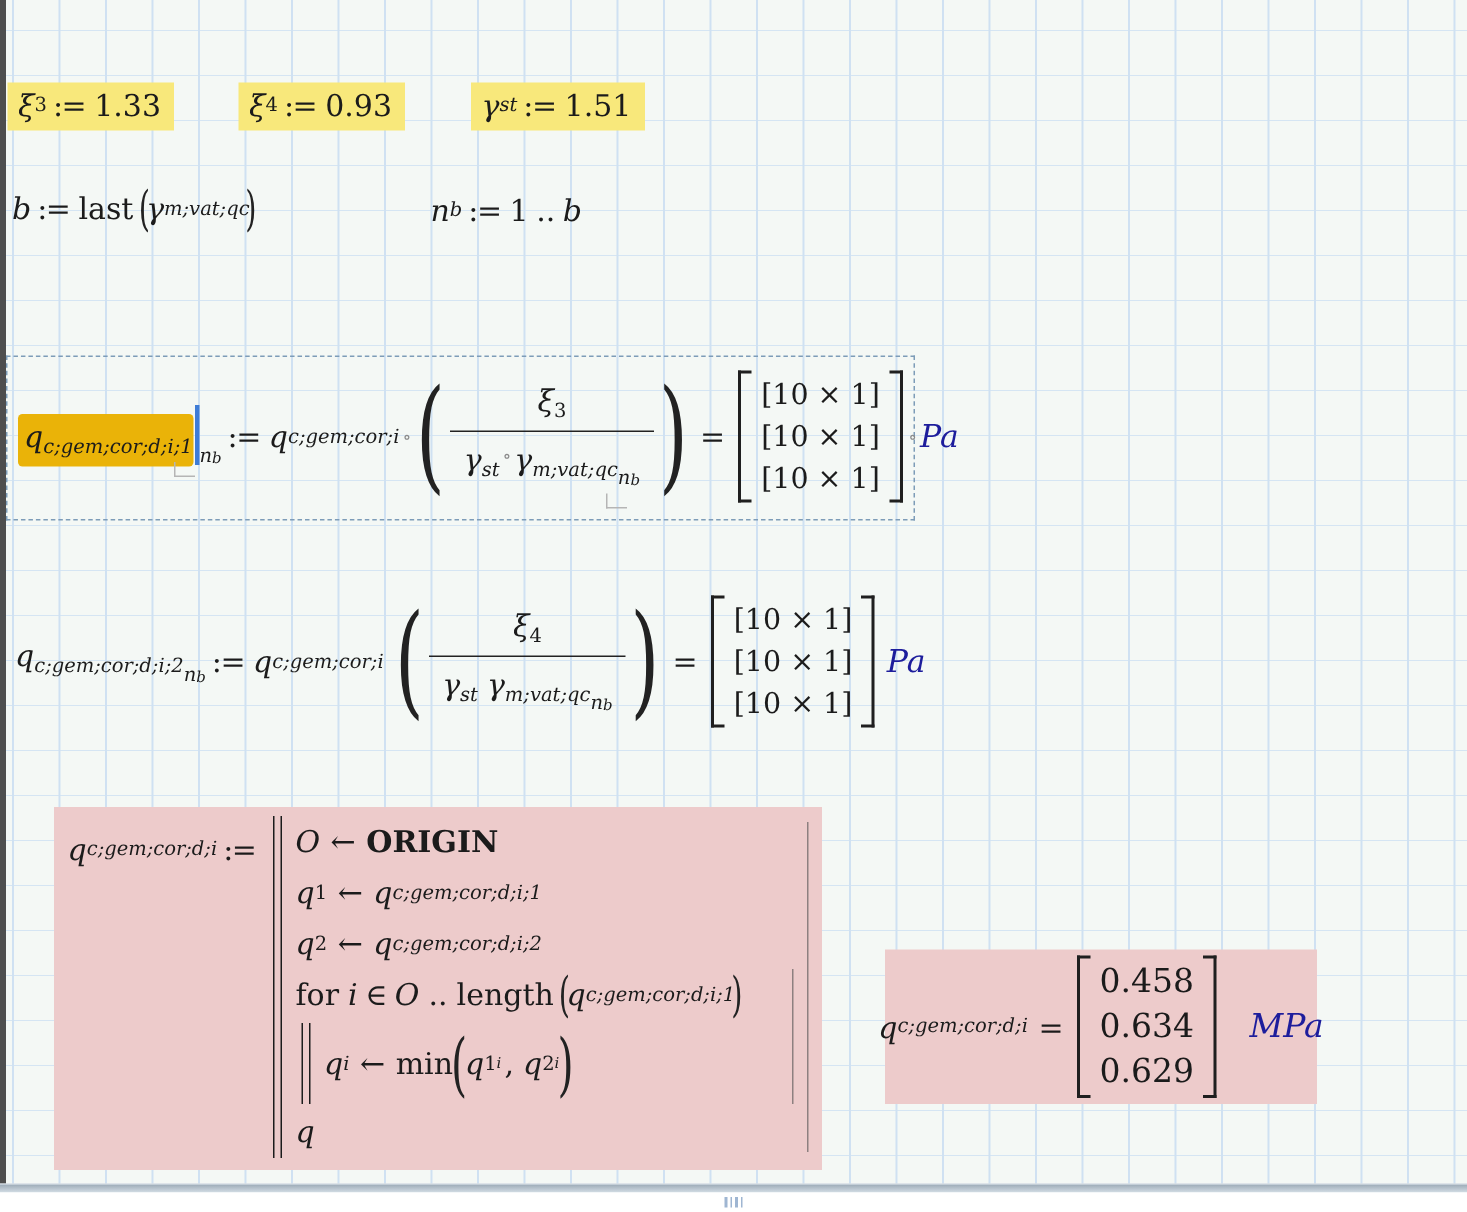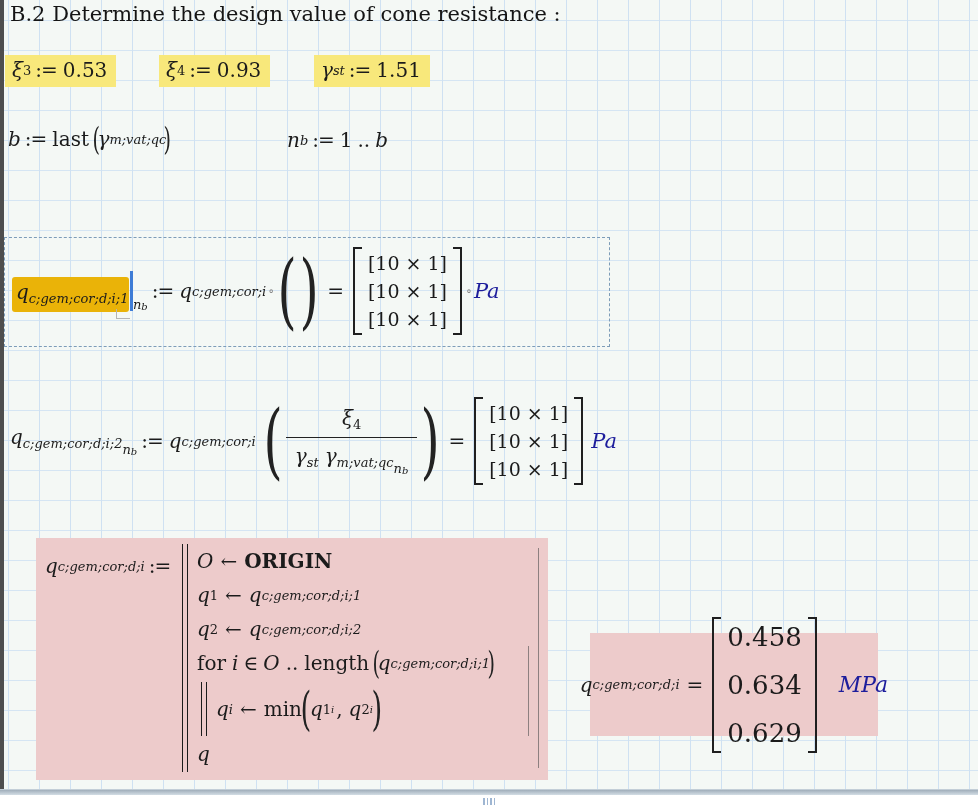--- a/index.html
+++ b/index.html
@@ -50,27 +50,26 @@
   .handle{position:absolute;left:483px;top:798px;display:flex;gap:2px;}
   .handle i{display:block;width:1.5px;height:7px;background:#9fb6d2;}
 </style>
 </head>
 <body>
 
 <div class="sheet">
   <div class="gridarea"></div>
   <div class="leftbar"></div>
 
-  <div class="title">B.2 Determine the design value of cone resistance :</div>
 
   <div class="region ylw math" style="left:5px;top:55px;">
     <span>ξ</span>
       <span class="s1 rm">3</span>
       <span class="as">:=</span>
-      <span class="rm">0.53</span>
+      <span class="rm">1.33</span>
   </div>
   <div class="region ylw math" style="left:159px;top:55px;">
     <span>ξ</span>
       <span class="s1 rm">4</span>
       <span class="as">:=</span>
       <span class="rm">0.93</span>
   </div>
   <div class="region ylw math" style="left:314px;top:55px;">
     <span>γ</span>
       <span class="s1">st</span>
@@ -102,20 +101,26 @@
   <div class="region math" style="left:12px;top:240px;height:102px;">
     <span style="position:relative;">
       <span class="hlgray"><span>q</span><span class="s1">c;gem;cor;d;i;1</span></span><span class="cursor"></span><span class="sidx">n</span><span class="s2" style="vertical-align:-1.05em;">b</span>
       <span class="cmark" style="left:104px;top:38px;"></span>
     </span>
     <span class="as">:=</span>
     <span>q</span>
       <span class="s1">c;gem;cor;i</span>
       <span class="circ">∘</span>
     <span class="bp big">(</span>
+    <span class="frac">
+      <span class="fnum"><span>ξ</span><span class="s1 rm">3</span></span>
+      <span class="fden" style="position:relative;"><span>γ</span><span class="s1">st</span><span class="circ">∘</span><span>γ</span><span class="s1">m;vat;qc</span><span class="sidx">n</span><span class="s2" style="vertical-align:-1.05em;">b</span>
+        <span class="cmark" style="right:18px;bottom:-12px;"></span>
+      </span>
+    </span>
     <span class="bp big">)</span>
     <span class="eqop">=</span>
     <span class="mat">
       <span class="mbl"></span>
       <span class="mcol" style="font-size:19px;">
         <span>[10 × 1]</span>
         <span>[10 × 1]</span>
         <span>[10 × 1]</span>
       </span>
       <span class="mbr"></span>
@@ -216,21 +221,21 @@
     <span class="thinline" style="left:502px;top:10px;height:220px;"></span>
     <span class="thinline" style="left:492px;top:108px;height:90px;"></span>
   </div>
 
   <div class="pinkreg region math" style="left:590px;top:633px;width:288px;height:103px;justify-content:center;">
     <span>q</span>
       <span class="s1">c;gem;cor;d;i</span>
     <span class="eqop">=</span>
     <span class="mat">
       <span class="mbl"></span>
-      <span class="mcol" style="font-size:26px;gap:18px;text-align:center;">
+      <span class="mcol" style="font-size:22px;gap:5px;text-align:center;">
         <span>0.458</span>
         <span>0.634</span>
         <span>0.629</span>
       </span>
       <span class="mbr"></span>
     </span>
     <span class="sp"></span>
       <span class="unit" style="font-size:22px;margin-left:20px;">MPa</span>
   </div>
 

